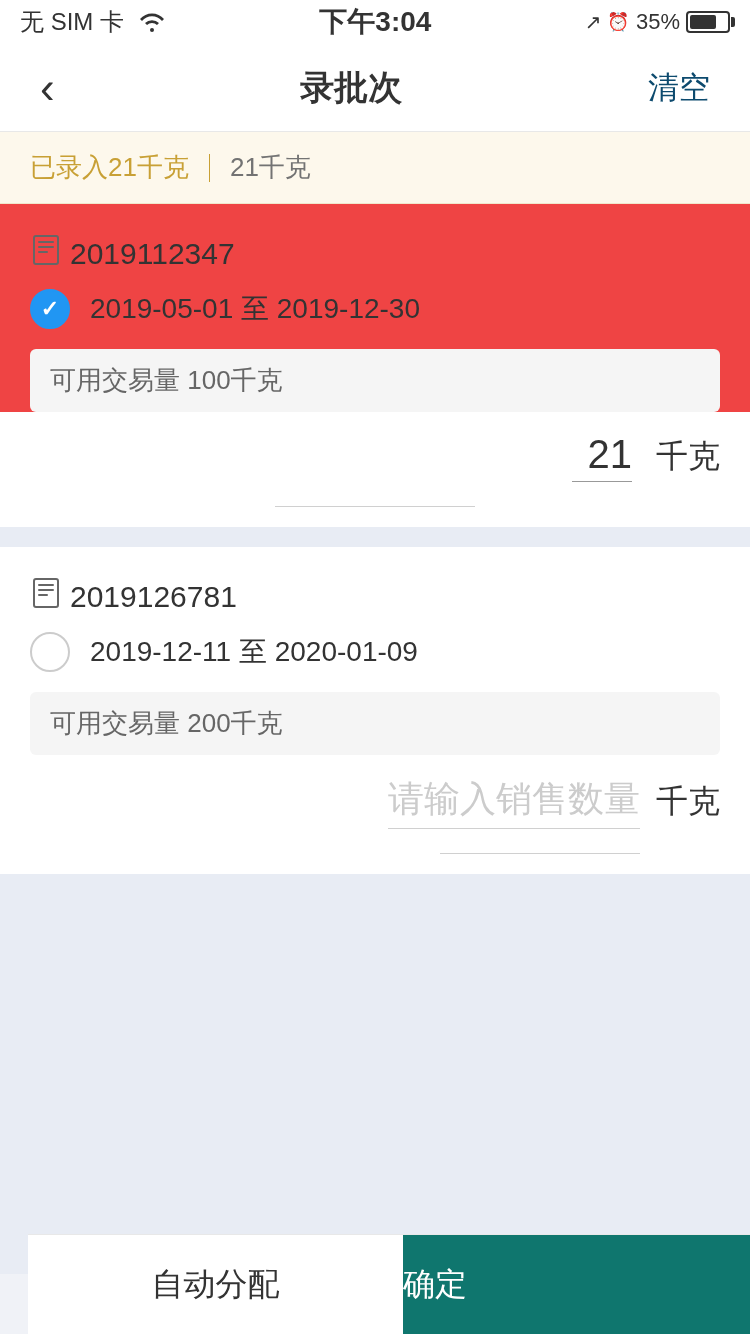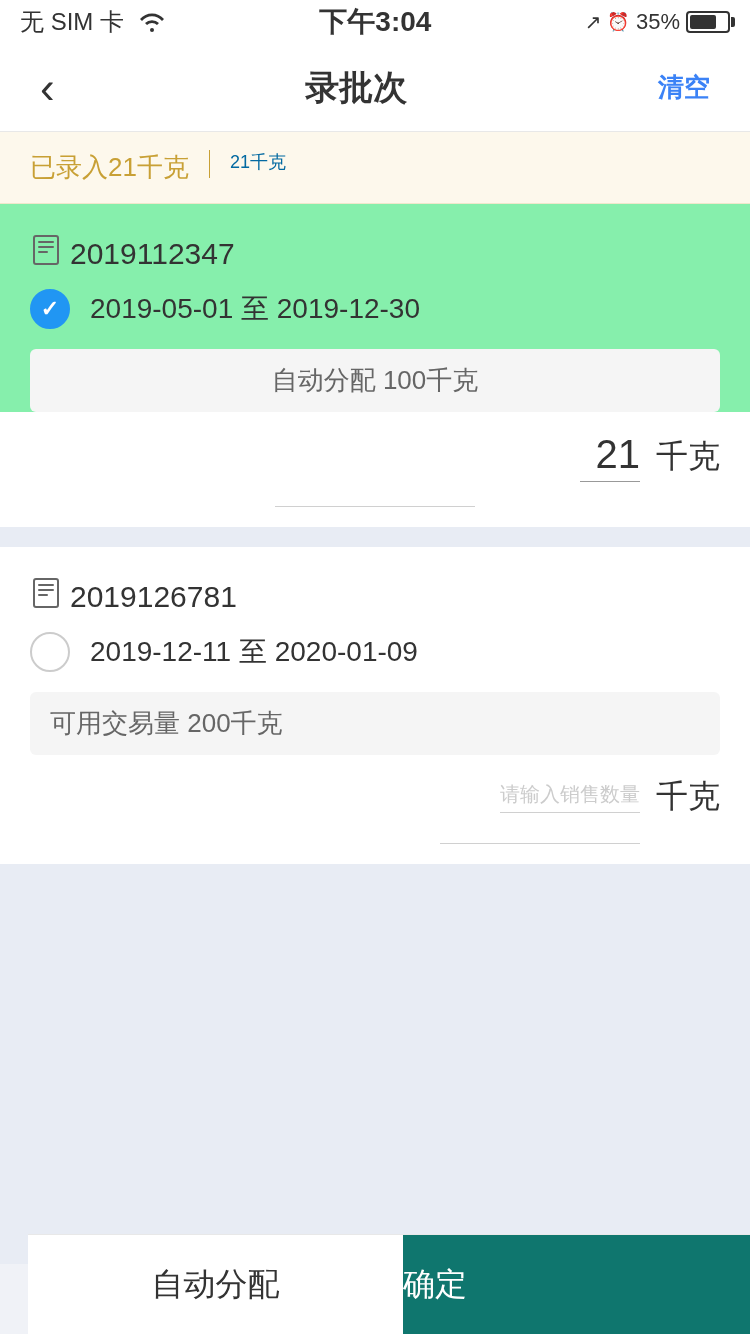--- a/index.html
+++ b/index.html
@@ -81,47 +81,47 @@
       color: #333;
       cursor: pointer;
       padding: 10px;
     }
     .nav-title {
       font-size: 34px;
       font-weight: 600;
       color: #333;
     }
     .nav-action {
-      font-size: 26px;
-      color: #3b82f6;
+      font-size: 31px;
+      color: #0c4a6e;
       cursor: pointer;
       padding: 10px;
-      font-weight: bold;
     }
 
     
     .info-banner {
       background: #fdf8ec;
       padding: 18px 30px;
       display: flex;
+      align-items: center;
       gap: 20px;
       border-bottom: 1px solid #f0e8cc;
     }
     .info-label {
       color: #c8a035;
       font-size: 26px;
     }
     .info-divider {
       width: 1px;
       height: 28px;
       background: #c8a035;
     }
     .info-value {
-      color: #0369a1;
-      font-size: 18px;
+      color: #737373;
+      font-size: 26px;
     }
 
     .card-first {
       margin-top: 0;
     }
 
     .card-second {
       margin-top: 20px;
     }
 
@@ -193,21 +193,21 @@
       margin-bottom: 0;
     }
 
     
     .quantity-row {
       display: flex;
       align-items: center;
       justify-content: flex-end;
       padding: 24px 30px;
       background: #fff;
-      gap: 16px;
+      gap: 24px;
     }
 
     .quantity-input-wrapper {
       display: flex;
       align-items: center;
       gap: 10px;
     }
 
     .quantity-value {
       font-size: 40px;
@@ -244,21 +244,21 @@
     .quantity-placeholder-row {
       display: flex;
       align-items: center;
       justify-content: flex-end;
       padding: 24px 30px;
       background: #fff;
       gap: 16px;
     }
 
     .quantity-placeholder-text {
-      font-size: 20px;
+      font-size: 36px;
       color: #ccc;
     }
 
     .quantity-placeholder-unit {
       font-size: 32px;
       color: #333;
     }
 
     .placeholder-underline {
       border-bottom: 1px solid #d0d0d0;
@@ -341,39 +341,39 @@
 </div>
 
 <div class="content-area">
 
   <div class="info-banner">
     <span class="info-label">已录入21千克</span>
     <div class="info-divider"></div>
     <span class="info-value">21千克</span>
   </div>
 
-  <div class="batch-item card-first" style="background:#86efac; padding-top:30px;text-align:center;">
+  <div class="batch-item card-first" style="background:#ef4444; padding-top:30px;">
     <div class="batch-header">
       <span class="batch-icon">
         <svg width="32" height="32" viewBox="0 0 32 32">
           <rect x="4" y="2" width="24" height="28" rx="2" fill="none" stroke="#666" stroke-width="2"></rect>
           <rect x="8" y="7" width="16" height="2" rx="1" fill="#666"></rect>
           <rect x="8" y="12" width="16" height="2" rx="1" fill="#666"></rect>
           <rect x="8" y="17" width="10" height="2" rx="1" fill="#666"></rect>
         </svg>
       </span>
       <span class="batch-id">2019112347</span>
     </div>
     <div class="batch-date-row">
       <div class="radio-circle checked">
         <span class="radio-check">✓</span>
       </div>
       <span class="batch-date">2019-05-01 至 2019-12-30</span>
     </div>
-    <div class="batch-available" style="margin: 0 0 0 0;">自动分配 100千克</div>
+    <div class="batch-available" style="margin: 0 0 0 0;">可用交易量 100千克</div>
   </div>
 
   <div class="quantity-row" style="background:#fff; padding-top:20px;">
     <div class="quantity-input-wrapper">
       <span class="quantity-value quantity-underline">21</span>
     </div>
     <span class="quantity-unit">千克</span>
   </div>
   <div style="display:flex; justify-content:center; background:#fff; padding-bottom:20px;">
     <div class="divider-line"></div>

